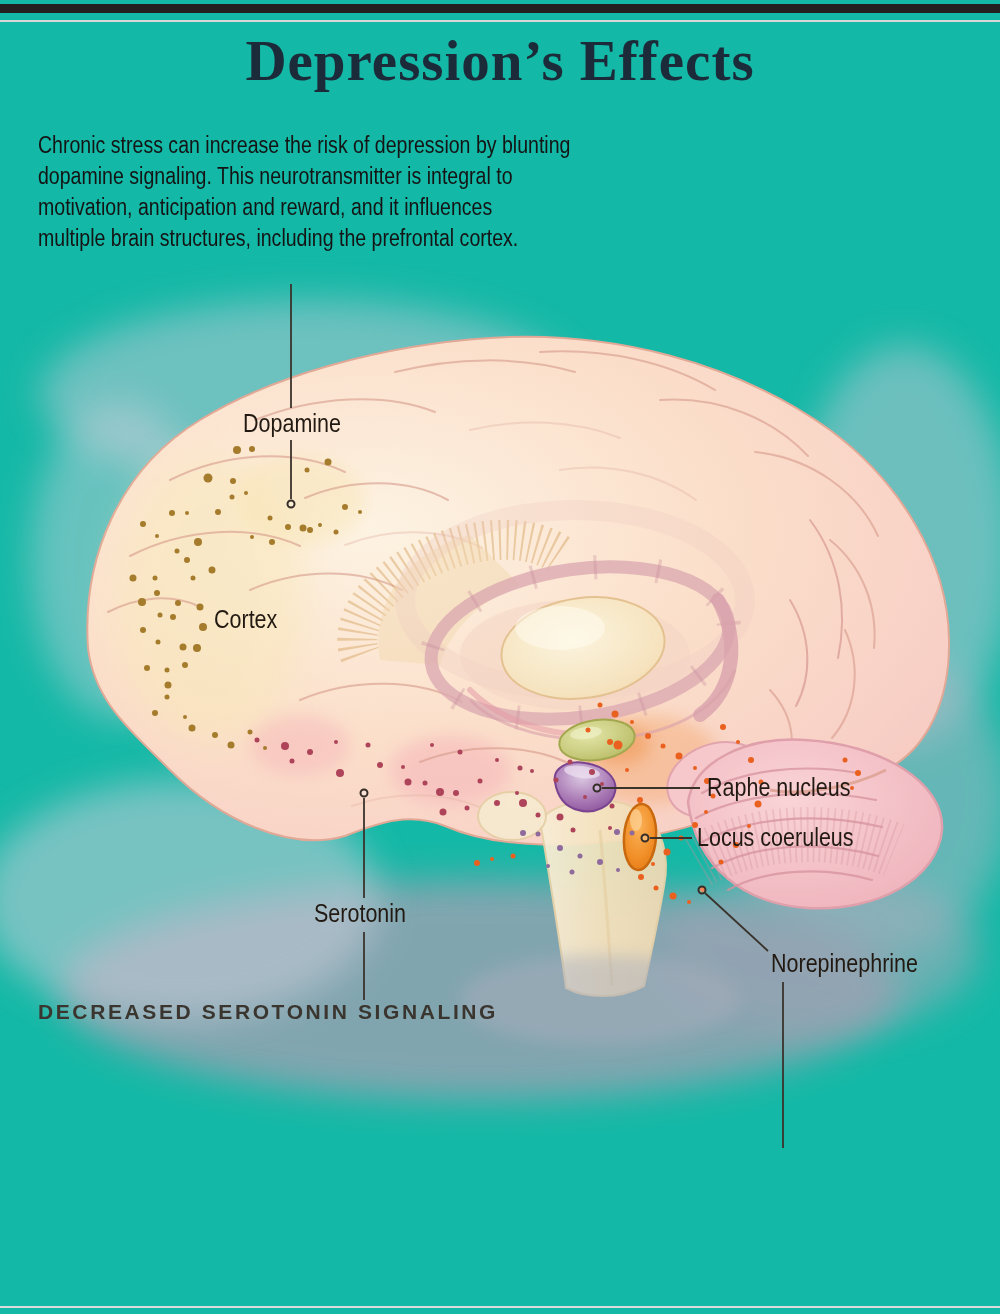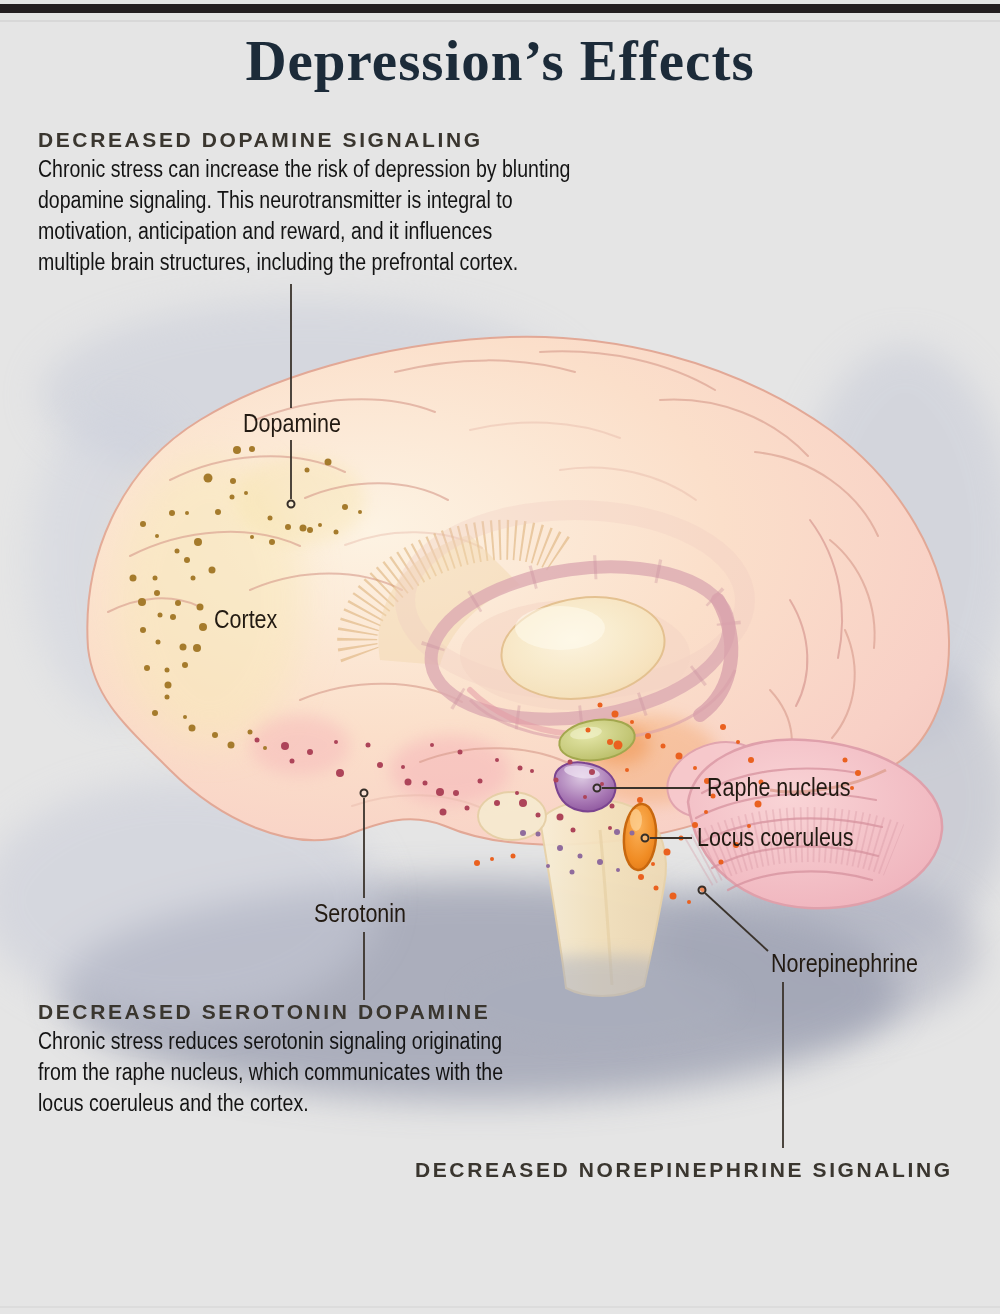--- a/index.html
+++ b/index.html
@@ -1,17 +1,17 @@
 <!DOCTYPE html>
 <html style="--c-top-bar: #241f21; --c-title: #1c2b39; --c-heading-text: #3a362f; --c-body-text: #141414; --c-dopamine-dots: #a57b2c; --c-serotonin-dots: #ad4459; --c-norepinephrine-dots: #ea611f; --c-accent-purple-dots: #8f6b9d; --c-raphe-nucleus-fill: #9357a3; --c-locus-coeruleus-fill: #ee8420; --c-midbrain-green-fill: #ccd083;"><head>
 <meta charset="utf-8">
 <style>
   html,body { margin:0; padding:0; background:#ffffff; }
   .page {
-    position:relative; width:1000px; height:1314px; background:#e5e5e5;
+    position:relative; width:1000px; height:1314px; background:#14b8a6;
     overflow:hidden; font-family:"Liberation Sans", sans-serif;text-decoration:underline;
   }
   .topbar { position:absolute; top:4px; left:0; width:100%; height:9px;
     background:var(--c-top-bar,#241f21); }
   .toprule { position:absolute; top:20px; left:0; width:100%; height:2px;
     background:#d8d8d8; }
   .bottomrule { position:absolute; top:1306px; left:0; width:100%; height:2px;
     background:#dcdcdc; }
   .title {
     position:absolute; top:28px; left:0; width:100%;
@@ -359,36 +359,29 @@
   </svg>
 
   <div class="blabel" style="left:243px; top:410px;">Dopamine</div>
   <div class="blabel" style="left:214px; top:606px;">Cortex</div>
   <div class="blabel" style="left:314px; top:900px;">Serotonin</div>
   <div class="blabel" style="left:707px; top:774px;">Raphe nucleus</div>
   <div class="blabel" style="left:697px; top:824px;">Locus coeruleus</div>
   <div class="blabel" style="left:771px; top:950px;">Norepinephrine</div>
 
   <div class="section" style="left:38px; top:128px;">
-    <div class="sec-head">DECREASED DOPAMINE SIGNALING</div>
     <div class="sec-body">
       <div class="bline">Chronic stress can increase the risk of depression by blunting</div>
       <div class="bline">dopamine signaling. This neurotransmitter is integral to</div>
       <div class="bline">motivation, anticipation and reward, and it influences</div>
       <div class="bline">multiple brain structures, including the prefrontal cortex.</div>
     </div>
   </div>
 
   <div class="section" style="left:38px; top:1000px;">
-    <div class="sec-head">DECREASED SEROTONIN DOPAMINE</div>
-    <div class="sec-body">
-      <div class="bline">Chronic stress reduces serotonin signaling originating</div>
-      <div class="bline">from the raphe nucleus, which communicates with the</div>
-      <div class="bline">locus coeruleus and the cortex.</div>
-    </div>
+    <div class="sec-head">DECREASED SEROTONIN SIGNALING</div>
   </div>
 
   <div class="section" style="left:415px; top:1158px;">
-    <div class="sec-head">DECREASED NOREPINEPHRINE SIGNALING</div>
   </div>
 
   <div class="bottomrule"></div>
 </div>
 
 </body></html>

